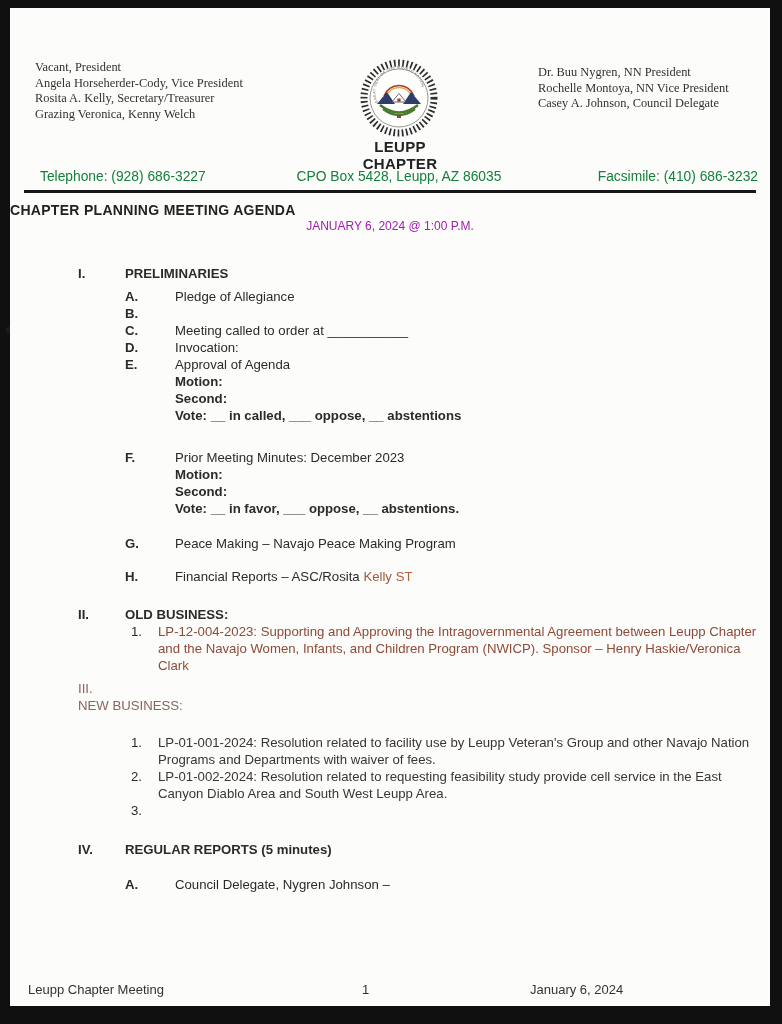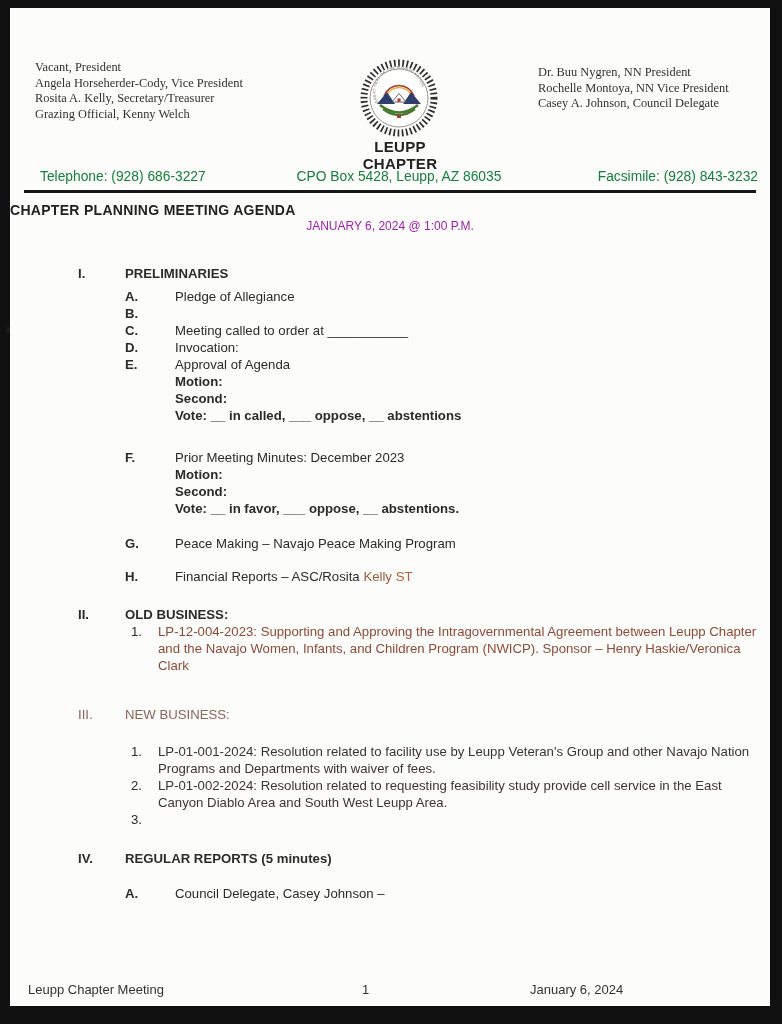--- a/index.html
+++ b/index.html
@@ -50,21 +50,21 @@
 
 <div id="scan">
   <div class="speck"></div>
   <div id="sheet">
 
     <div class="lh">
       <div class="officials left">
         <div>Vacant, President</div>
         <div>Angela Horseherder-Cody, Vice President</div>
         <div>Rosita A. Kelly, Secretary/Treasurer</div>
-        <div>Grazing Official, Kenny Welch</div>
+        <div>Grazing Veronica, Kenny Welch</div>
       </div>
 
       <div class="seal-wrap">
         <svg width="84" height="84" viewBox="0 0 84 84">
           <circle cx="42" cy="42" r="35" fill="none" stroke="#2e2e30" stroke-width="7" stroke-dasharray="1.7 2.5"></circle>
           <circle cx="42" cy="42" r="29" fill="#fefefd" stroke="#8d8d86" stroke-width="0.9"></circle>
           <defs>
             <path id="sealArc" d="M 23,50 A 23.5,23.5 0 1,1 61,50" fill="none"></path>
           </defs>
           <text font-size="3.6" fill="#6b5d52" letter-spacing="0.45" font-family="Liberation Sans, sans-serif">
@@ -89,21 +89,21 @@
       </div>
 
       <div class="orgname">
         <div>LEUPP</div>
         <div>CHAPTER</div>
       </div>
 
       <div class="contact">
         <span class="tel">Telephone: (928) 686-3227</span>
         <span class="addr">CPO Box 5428, Leupp, AZ 86035</span>
-        <span class="fax">Facsimile: (928) 843-3232</span>
+        <span class="fax">Facsimile: (410) 686-3232</span>
       </div>
       <div class="rule"></div>
     </div>
 
     <div class="title">CHAPTER PLANNING MEETING AGENDA</div>
     <div class="subtitle">JANUARY 6, 2024 @ 1:00 P.M.</div>
 
     <div class="agenda">
 
       <div class="r" style="margin-top:32px;">
@@ -152,21 +152,21 @@
 
       <div class="r" style="margin-top:21px;">
         <span class="num">II.</span>
         <span class="hd">OLD BUSINESS:</span>
       </div>
       <div class="r">
         <span class="ino">1.</span>
         <span class="ptext rust">LP-12-004-2023: Supporting and Approving the Intragovernmental Agreement between Leupp Chapter and the Navajo Women, Infants, and Children Program (NWICP).  Sponsor – Henry Haskie/Veronica Clark</span>
       </div>
 
-      <div class="r" style="margin-top:32px;">
+      <div class="r" style="margin-top:6px;flex-direction:column;">
         <span class="num num-brown">III.</span>
         <span class="hd-brown">NEW BUSINESS:</span>
       </div>
       <div class="r" style="margin-top:20px;">
         <span class="ino">1.</span>
         <span class="ptext warm">LP-01-001-2024:  Resolution related to facility use by Leupp Veteran's Group and other Navajo Nation Programs and Departments with waiver of fees.</span>
       </div>
       <div class="r">
         <span class="ino">2.</span>
         <span class="ptext warm">LP-01-002-2024:  Resolution related to requesting feasibility study provide cell service in the East Canyon Diablo Area and South West Leupp Area.</span>
@@ -175,21 +175,21 @@
         <span class="ino">3.</span>
         <span class="ptext"></span>
       </div>
 
       <div class="r" style="margin-top:22px;">
         <span class="num">IV.</span>
         <span class="hd">REGULAR REPORTS (5 minutes)</span>
       </div>
       <div class="r" style="margin-top:18px;">
         <span class="ltr">A.</span>
-        <span class="itext">Council Delegate, Casey Johnson –</span>
+        <span class="itext">Council Delegate, Nygren Johnson –</span>
       </div>
     </div>
 
     <div class="foot">
       <span class="fl">Leupp Chapter Meeting</span>
       <span class="fc">1</span>
       <span class="fr">January 6, 2024</span>
     </div>
 
   </div>

